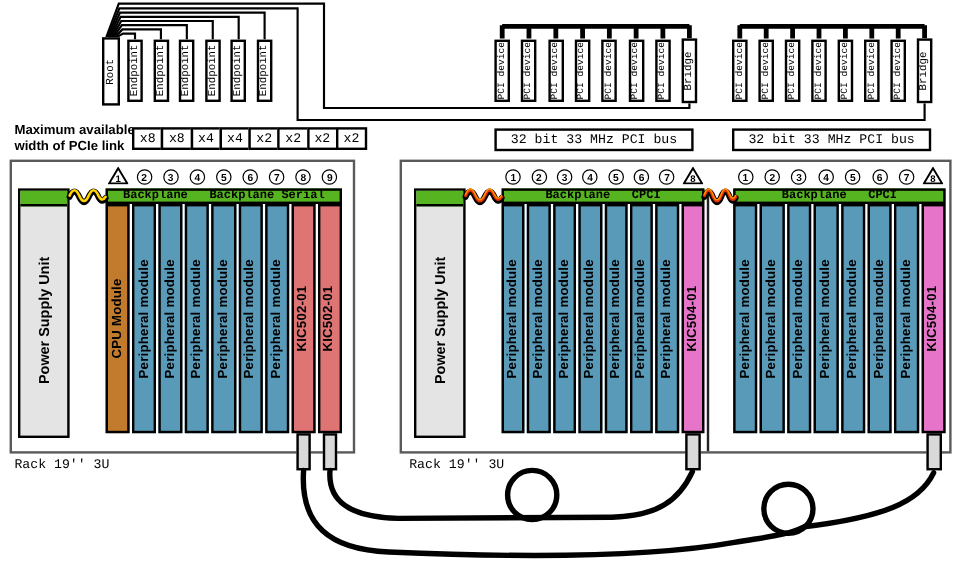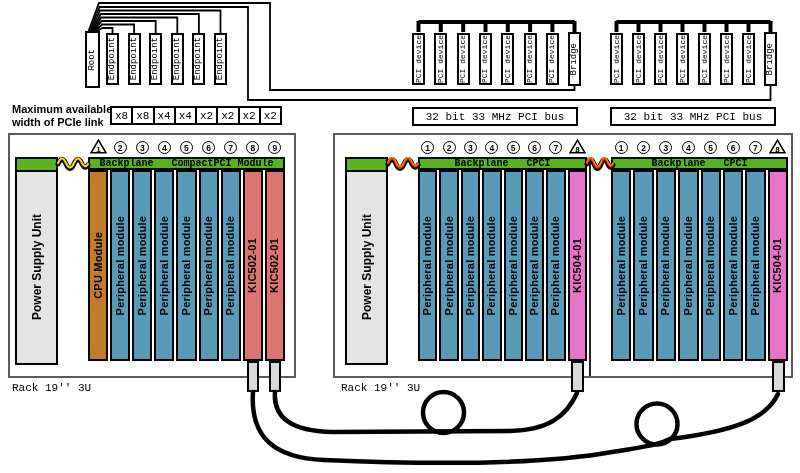--- a/index.html
+++ b/index.html
@@ -163,21 +163,21 @@
       <div class="tbox small">
         <span class="vtext">PCI device</span>
       </div>
     </div>
   <div class="tbox abs" style="left:764px;top:32px;width:13px;height:54px;">
     <span class="vtext">Bridge</span>
   </div>
 
   <div class="caption abs" style="left:12px;top:103px;width:106px;">Maximum available
 width of PCIe link</div>
-  <div class="wrow" style="left:110px;top:106px;width:172px;height:19px;">
+  <div class="wrow" style="left:110px;top:106px;width:196px;height:19px;">
 
       <div class="wcell">x8</div>
 
       <div class="wcell">x8</div>
 
       <div class="wcell">x4</div>
 
       <div class="wcell">x4</div>
 
       <div class="wcell">x2</div>
@@ -260,21 +260,21 @@
 
           </span>
         </span>
       </div>
     <div class="psu abs" style="left:5px;top:22px;width:43px;height:208px;">
       <div class="cap"></div>
       <div class="body">
         <span class="vtext">Power Supply Unit</span>
       </div>
     </div>
-    <div class="backplane abs" style="left:78px;top:22px;width:197px;height:13px;">Backplane   CompactPCI Module</div>
+    <div class="backplane abs" style="left:78px;top:22px;width:197px;height:13px;">Backplane   Backplane Serial</div>
     <div class="grow" style="left:78px;top:35px;width:197px;height:191px;">
 
         <div class="module" style="background: rgb(194, 122, 45);">
           <span class="vtext">CPU Module</span>
         </div>
 
         <div class="module" style="background: rgb(90, 154, 185);">
           <span class="vtext">Peripheral module</span>
         </div>
 

